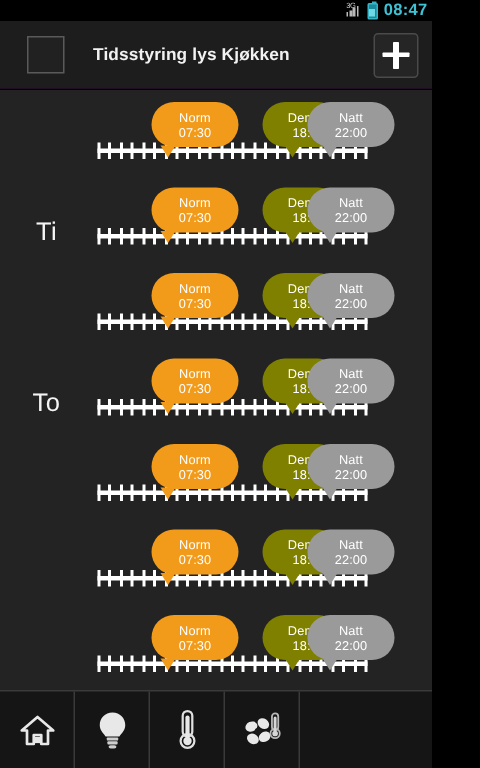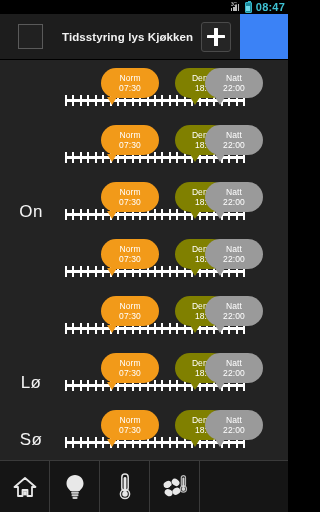--- a/index.html
+++ b/index.html
@@ -11,21 +11,21 @@
     width: 288px;
     height: 512px;
     overflow: hidden;
     font-family: "Liberation Sans", sans-serif;
     -webkit-font-smoothing: antialiased;
   }
   #app {
     position: relative;
     width: 288px;
     height: 512px;
-    background: #3b82f6;
+    background: #701a75;
     overflow: hidden;
     padding-left: 30px;
   }
 
   
   .statusbar {
     position: absolute;
     top: 0; left: 0;
     width: 288px;
     height: 14px;
@@ -92,21 +92,21 @@
     font-size: 11px;
     font-weight: bold;
     letter-spacing: 0.2px;
     margin-left: 4px;
   }
 
   
   .actionbar {
     position: absolute;
     top: 14px; left: 0;
-    width: 240px;
+    width: 288px;
     height: 45px;
     background: #1d1d1d;
     display: flex;
     align-items: center;
     box-sizing: border-box;
   }
   .app-icon {
     width: 25px;
     height: 25px;
     margin-left: 18px;
@@ -331,66 +331,21 @@
           <span class="b-name">Dem</span>
           <span class="b-time">18:</span>
         </div>
         <div class="bubble-tail" style="left: 215px; border-top-color: rgb(154, 154, 154);"></div>
         <div class="bubble" style="left: 205px; width: 58px; background: rgb(154, 154, 154);">
           <span class="b-name">Natt</span>
           <span class="b-time">22:00</span>
         </div>
       </div>
       <div class="day-row">
-        <div class="timeline">
-          <div class="tl-axis"></div>
-          <span class="tl-tick" style="left: 0px;"></span>
-          <span class="tl-tick" style="left: 7.41667px;"></span>
-          <span class="tl-tick" style="left: 14.8333px;"></span>
-          <span class="tl-tick" style="left: 22.25px;"></span>
-          <span class="tl-tick" style="left: 29.6667px;"></span>
-          <span class="tl-tick" style="left: 37.0833px;"></span>
-          <span class="tl-tick" style="left: 44.5px;"></span>
-          <span class="tl-tick" style="left: 51.9167px;"></span>
-          <span class="tl-tick" style="left: 59.3333px;"></span>
-          <span class="tl-tick" style="left: 66.75px;"></span>
-          <span class="tl-tick" style="left: 74.1667px;"></span>
-          <span class="tl-tick" style="left: 81.5833px;"></span>
-          <span class="tl-tick" style="left: 89px;"></span>
-          <span class="tl-tick" style="left: 96.4167px;"></span>
-          <span class="tl-tick" style="left: 103.833px;"></span>
-          <span class="tl-tick" style="left: 111.25px;"></span>
-          <span class="tl-tick" style="left: 118.667px;"></span>
-          <span class="tl-tick" style="left: 126.083px;"></span>
-          <span class="tl-tick" style="left: 133.5px;"></span>
-          <span class="tl-tick" style="left: 140.917px;"></span>
-          <span class="tl-tick" style="left: 148.333px;"></span>
-          <span class="tl-tick" style="left: 155.75px;"></span>
-          <span class="tl-tick" style="left: 163.167px;"></span>
-          <span class="tl-tick" style="left: 170.583px;"></span>
-          <span class="tl-tick" style="left: 178px;"></span>
-        </div>
-        <div class="bubble-tail" style="left: 107px; border-top-color: rgb(242, 154, 25);"></div>
-        <div class="bubble" style="left: 101px; width: 58px; background: rgb(242, 154, 25);">
-          <span class="b-name">Norm</span>
-          <span class="b-time">07:30</span>
-        </div>
-        <div class="bubble-tail" style="left: 190px; border-top-color: rgb(128, 128, 0);"></div>
-        <div class="bubble" style="left: 175px; width: 52px; background: rgb(128, 128, 0);">
-          <span class="b-name">Dem</span>
-          <span class="b-time">18:</span>
-        </div>
-        <div class="bubble-tail" style="left: 215px; border-top-color: rgb(154, 154, 154);"></div>
-        <div class="bubble" style="left: 205px; width: 58px; background: rgb(154, 154, 154);">
-          <span class="b-name">Natt</span>
-          <span class="b-time">22:00</span>
-        </div>
-      </div>
-      <div class="day-row">
-        <div class="day-label">On</div>
+        <div class="day-label">Ti</div>
         <div class="timeline">
           <div class="tl-axis"></div>
           <span class="tl-tick" style="left: 0px;"></span>
           <span class="tl-tick" style="left: 7.41667px;"></span>
           <span class="tl-tick" style="left: 14.8333px;"></span>
           <span class="tl-tick" style="left: 22.25px;"></span>
           <span class="tl-tick" style="left: 29.6667px;"></span>
           <span class="tl-tick" style="left: 37.0833px;"></span>
           <span class="tl-tick" style="left: 44.5px;"></span>
           <span class="tl-tick" style="left: 51.9167px;"></span>
@@ -467,20 +422,21 @@
           <span class="b-name">Dem</span>
           <span class="b-time">18:</span>
         </div>
         <div class="bubble-tail" style="left: 215px; border-top-color: rgb(154, 154, 154);"></div>
         <div class="bubble" style="left: 205px; width: 58px; background: rgb(154, 154, 154);">
           <span class="b-name">Natt</span>
           <span class="b-time">22:00</span>
         </div>
       </div>
       <div class="day-row">
+        <div class="day-label">To</div>
         <div class="timeline">
           <div class="tl-axis"></div>
           <span class="tl-tick" style="left: 0px;"></span>
           <span class="tl-tick" style="left: 7.41667px;"></span>
           <span class="tl-tick" style="left: 14.8333px;"></span>
           <span class="tl-tick" style="left: 22.25px;"></span>
           <span class="tl-tick" style="left: 29.6667px;"></span>
           <span class="tl-tick" style="left: 37.0833px;"></span>
           <span class="tl-tick" style="left: 44.5px;"></span>
           <span class="tl-tick" style="left: 51.9167px;"></span>
@@ -512,21 +468,20 @@
           <span class="b-name">Dem</span>
           <span class="b-time">18:</span>
         </div>
         <div class="bubble-tail" style="left: 215px; border-top-color: rgb(154, 154, 154);"></div>
         <div class="bubble" style="left: 205px; width: 58px; background: rgb(154, 154, 154);">
           <span class="b-name">Natt</span>
           <span class="b-time">22:00</span>
         </div>
       </div>
       <div class="day-row">
-        <div class="day-label">Lø</div>
         <div class="timeline">
           <div class="tl-axis"></div>
           <span class="tl-tick" style="left: 0px;"></span>
           <span class="tl-tick" style="left: 7.41667px;"></span>
           <span class="tl-tick" style="left: 14.8333px;"></span>
           <span class="tl-tick" style="left: 22.25px;"></span>
           <span class="tl-tick" style="left: 29.6667px;"></span>
           <span class="tl-tick" style="left: 37.0833px;"></span>
           <span class="tl-tick" style="left: 44.5px;"></span>
           <span class="tl-tick" style="left: 51.9167px;"></span>
@@ -558,21 +513,20 @@
           <span class="b-name">Dem</span>
           <span class="b-time">18:</span>
         </div>
         <div class="bubble-tail" style="left: 215px; border-top-color: rgb(154, 154, 154);"></div>
         <div class="bubble" style="left: 205px; width: 58px; background: rgb(154, 154, 154);">
           <span class="b-name">Natt</span>
           <span class="b-time">22:00</span>
         </div>
       </div>
       <div class="day-row">
-        <div class="day-label">Sø</div>
         <div class="timeline">
           <div class="tl-axis"></div>
           <span class="tl-tick" style="left: 0px;"></span>
           <span class="tl-tick" style="left: 7.41667px;"></span>
           <span class="tl-tick" style="left: 14.8333px;"></span>
           <span class="tl-tick" style="left: 22.25px;"></span>
           <span class="tl-tick" style="left: 29.6667px;"></span>
           <span class="tl-tick" style="left: 37.0833px;"></span>
           <span class="tl-tick" style="left: 44.5px;"></span>
           <span class="tl-tick" style="left: 51.9167px;"></span>
@@ -603,20 +557,65 @@
         <div class="bubble" style="left: 175px; width: 52px; background: rgb(128, 128, 0);">
           <span class="b-name">Dem</span>
           <span class="b-time">18:</span>
         </div>
         <div class="bubble-tail" style="left: 215px; border-top-color: rgb(154, 154, 154);"></div>
         <div class="bubble" style="left: 205px; width: 58px; background: rgb(154, 154, 154);">
           <span class="b-name">Natt</span>
           <span class="b-time">22:00</span>
         </div>
       </div>
+      <div class="day-row">
+        <div class="timeline">
+          <div class="tl-axis"></div>
+          <span class="tl-tick" style="left: 0px;"></span>
+          <span class="tl-tick" style="left: 7.41667px;"></span>
+          <span class="tl-tick" style="left: 14.8333px;"></span>
+          <span class="tl-tick" style="left: 22.25px;"></span>
+          <span class="tl-tick" style="left: 29.6667px;"></span>
+          <span class="tl-tick" style="left: 37.0833px;"></span>
+          <span class="tl-tick" style="left: 44.5px;"></span>
+          <span class="tl-tick" style="left: 51.9167px;"></span>
+          <span class="tl-tick" style="left: 59.3333px;"></span>
+          <span class="tl-tick" style="left: 66.75px;"></span>
+          <span class="tl-tick" style="left: 74.1667px;"></span>
+          <span class="tl-tick" style="left: 81.5833px;"></span>
+          <span class="tl-tick" style="left: 89px;"></span>
+          <span class="tl-tick" style="left: 96.4167px;"></span>
+          <span class="tl-tick" style="left: 103.833px;"></span>
+          <span class="tl-tick" style="left: 111.25px;"></span>
+          <span class="tl-tick" style="left: 118.667px;"></span>
+          <span class="tl-tick" style="left: 126.083px;"></span>
+          <span class="tl-tick" style="left: 133.5px;"></span>
+          <span class="tl-tick" style="left: 140.917px;"></span>
+          <span class="tl-tick" style="left: 148.333px;"></span>
+          <span class="tl-tick" style="left: 155.75px;"></span>
+          <span class="tl-tick" style="left: 163.167px;"></span>
+          <span class="tl-tick" style="left: 170.583px;"></span>
+          <span class="tl-tick" style="left: 178px;"></span>
+        </div>
+        <div class="bubble-tail" style="left: 107px; border-top-color: rgb(242, 154, 25);"></div>
+        <div class="bubble" style="left: 101px; width: 58px; background: rgb(242, 154, 25);">
+          <span class="b-name">Norm</span>
+          <span class="b-time">07:30</span>
+        </div>
+        <div class="bubble-tail" style="left: 190px; border-top-color: rgb(128, 128, 0);"></div>
+        <div class="bubble" style="left: 175px; width: 52px; background: rgb(128, 128, 0);">
+          <span class="b-name">Dem</span>
+          <span class="b-time">18:</span>
+        </div>
+        <div class="bubble-tail" style="left: 215px; border-top-color: rgb(154, 154, 154);"></div>
+        <div class="bubble" style="left: 205px; width: 58px; background: rgb(154, 154, 154);">
+          <span class="b-name">Natt</span>
+          <span class="b-time">22:00</span>
+        </div>
+      </div>
     </div>
 
   <div class="bottomnav">
     <div class="nav-btn">
       <svg class="nav-ico" width="24" height="22" viewBox="0 0 24 22">
         <path d="M12 2 L22.5 11 L19 11 L19 20 L14.5 20 L14.5 14 L9.5 14 L9.5 20 L5 20 L5 11 L1.5 11 Z" fill="none" stroke="#e8e8e8" stroke-width="1.8" stroke-linejoin="round"></path>
         <rect x="10.2" y="15.2" width="3.6" height="4.2" fill="#e8e8e8"></rect>
       </svg>
     </div>
     <div class="nav-btn">

